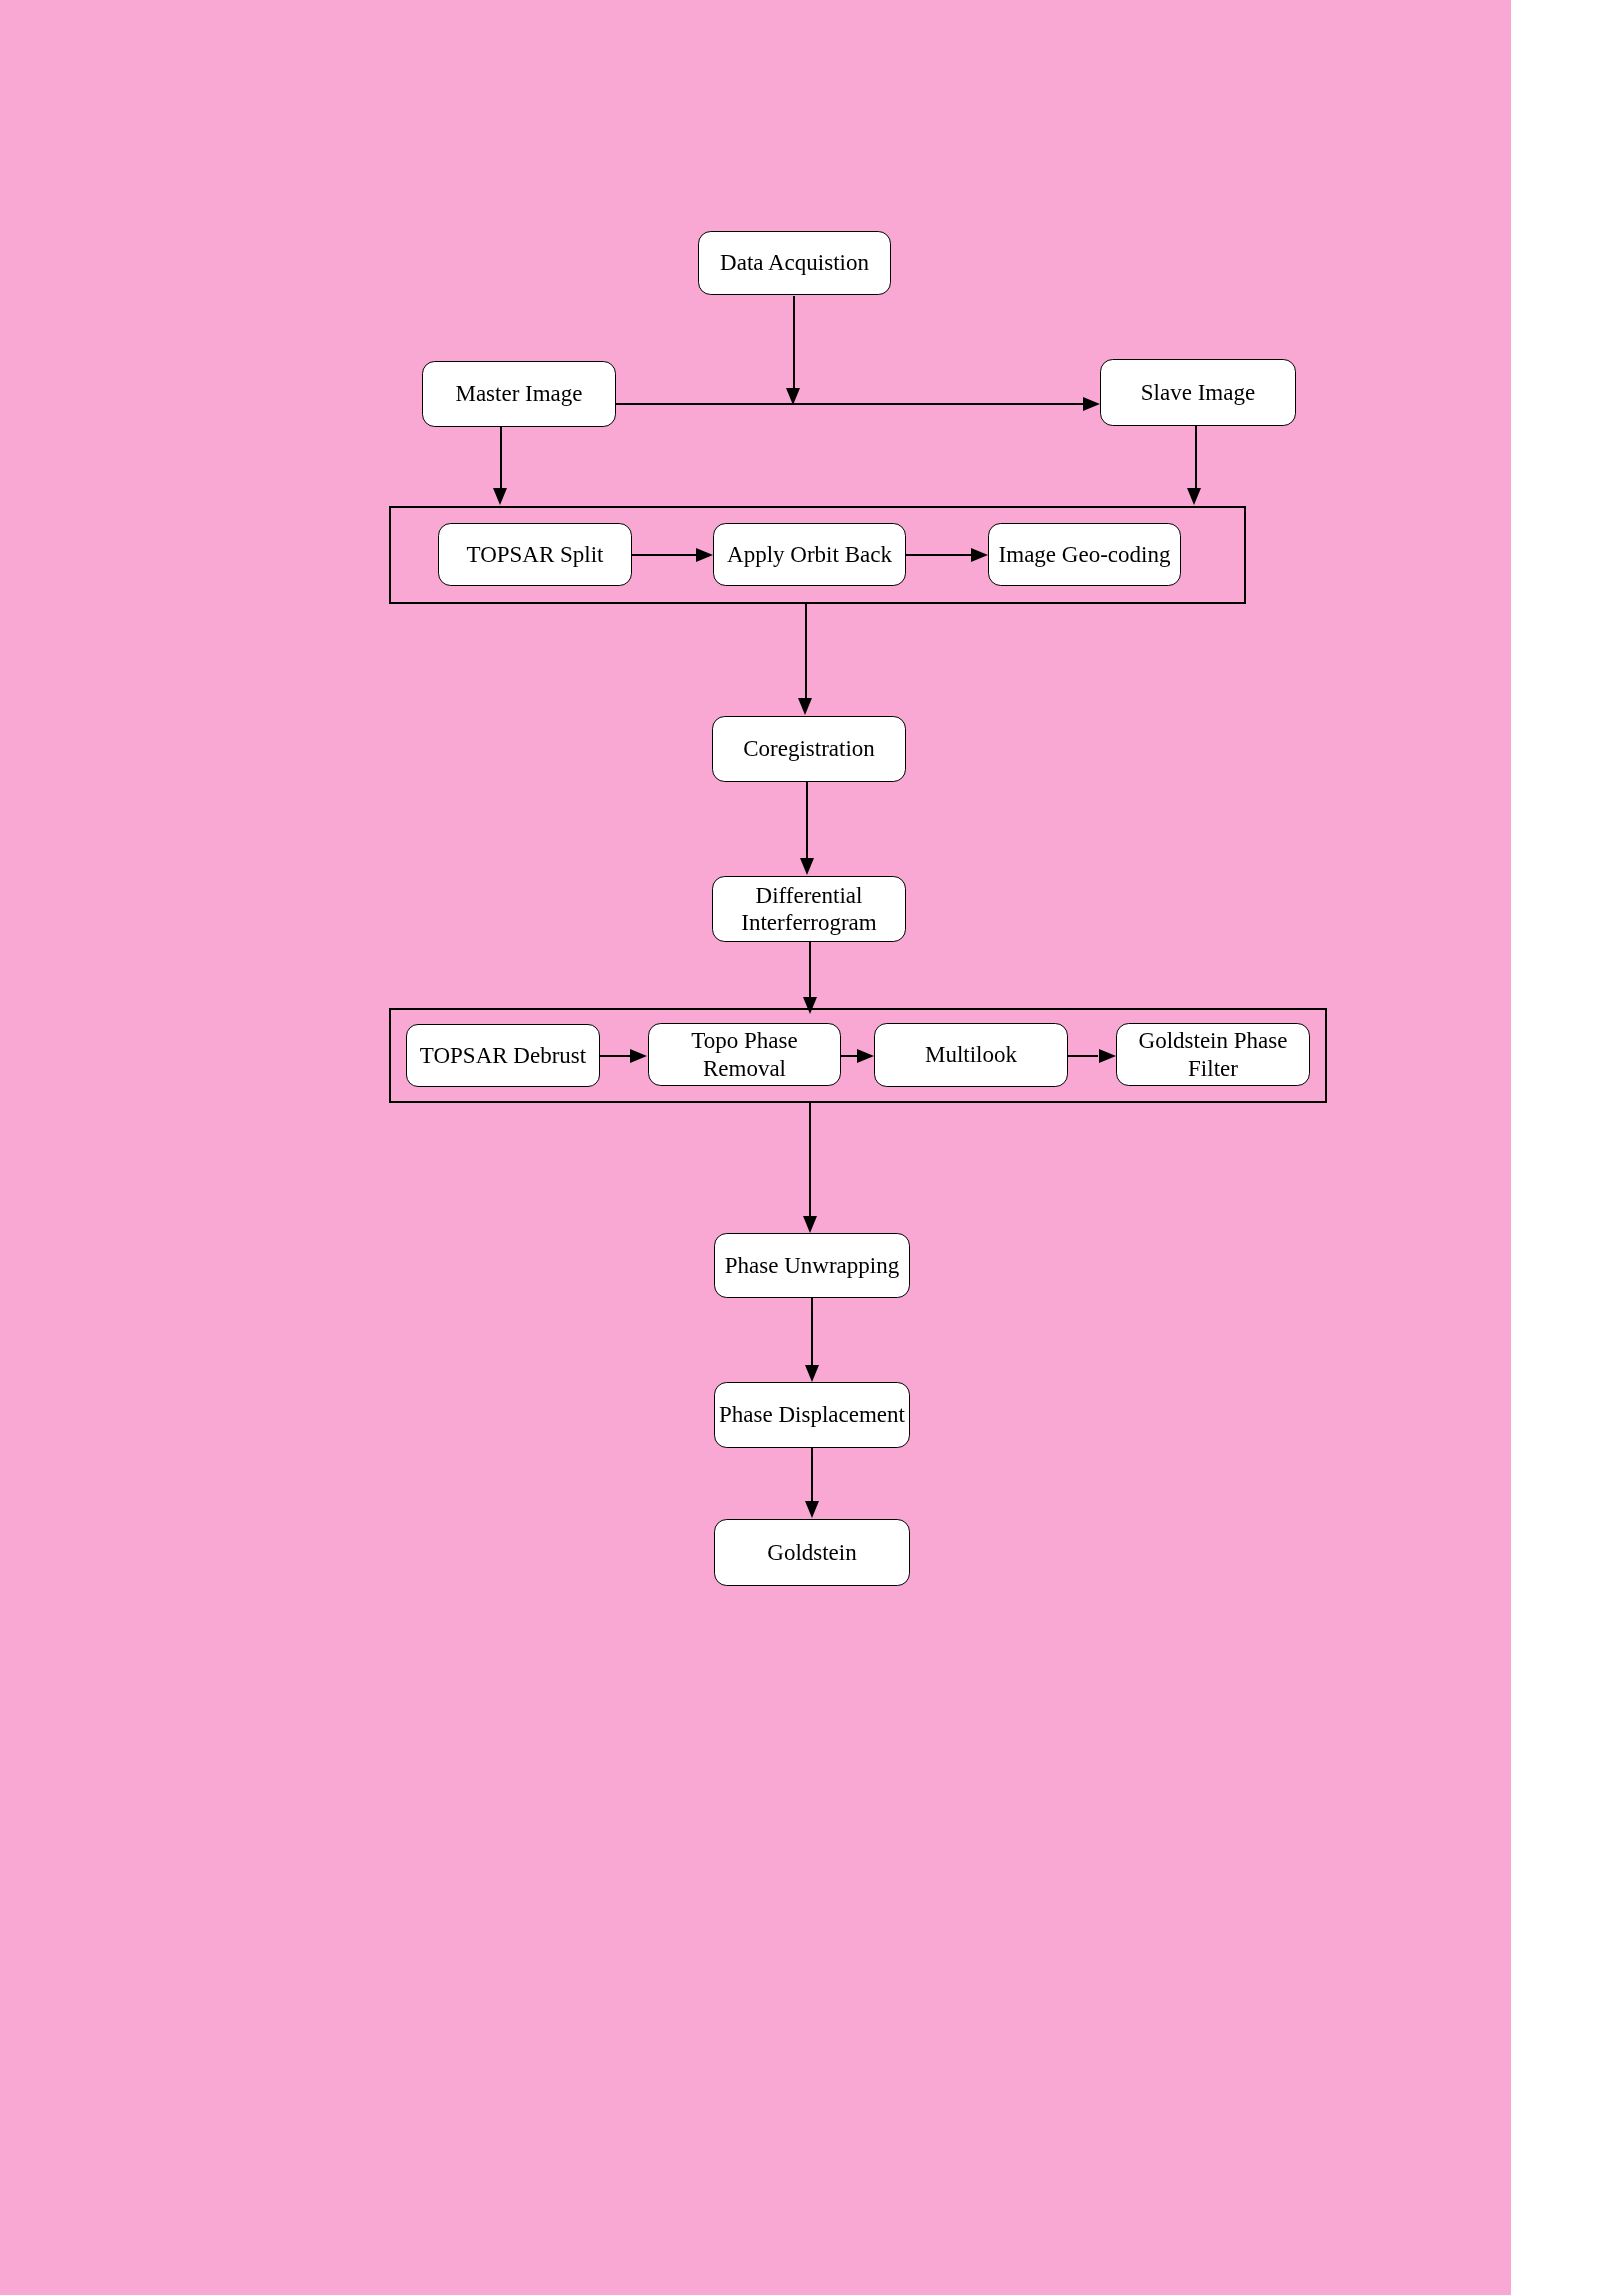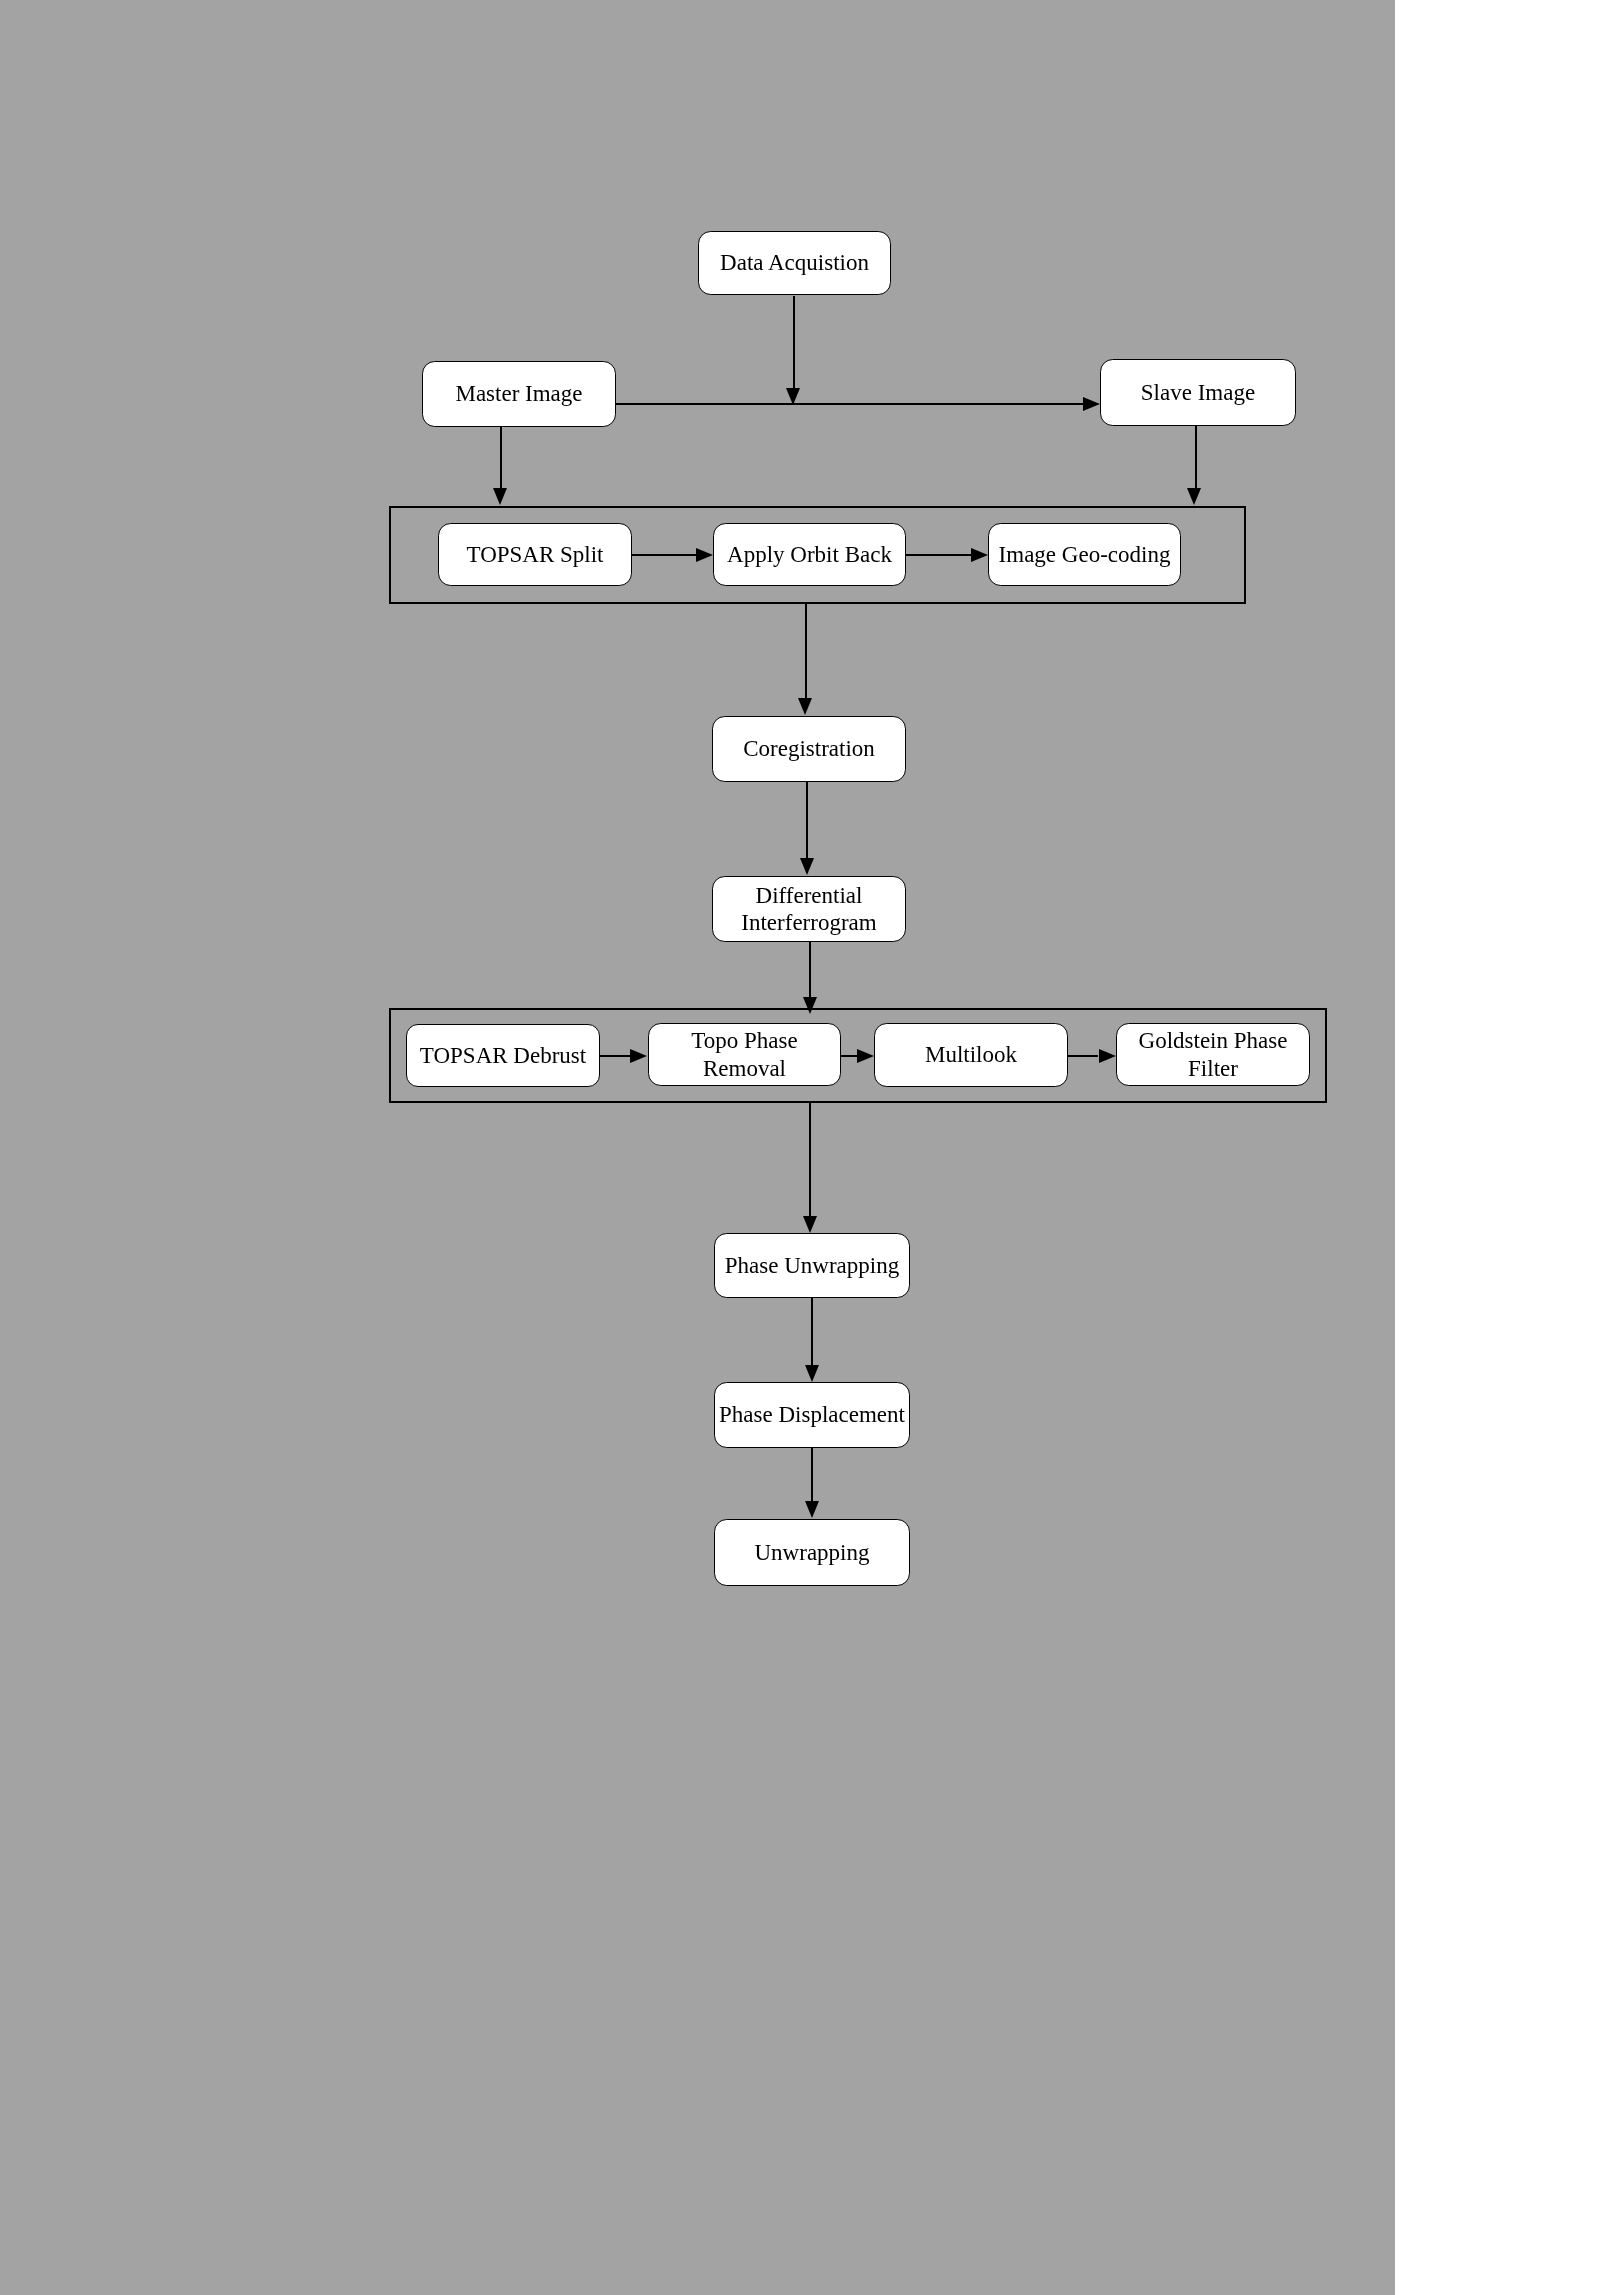--- a/index.html
+++ b/index.html
@@ -1,20 +1,20 @@
 <!DOCTYPE html>
 <html style="font-size:12.7px"><head>
 <meta charset="utf-8">
 <style>
   html, body { margin: 0; padding: 0; background: #ffffff; }
   .page {
     position: relative;
-    width: 1395px;
+    width: 1511px;
     height: 2295px;
-    background: #a3a3a3;
+    background: #f9a8d4;
     font-family: "Liberation Serif", serif;
     color: #000000;
     overflow: hidden;
   }
   
   .node {
     position: absolute;
     box-sizing: border-box;
     border: 1.6px solid #000000;
     border-radius: 12.7px;
@@ -84,21 +84,21 @@
   <div class="group" style="left:389px; top:1008px; width:938px; height:95px;"></div>
   <div class="node" style="left:406px;  top:1024px; width:194px; height:63px;border-radius:12px;">TOPSAR Debrust</div>
   <div class="node" style="left:648px;  top:1023px; width:193px; height:63px;">Topo Phase
 Removal</div>
   <div class="node" style="left:874px; top:1023px; width:194px; height:64px;">Multilook</div>
   <div class="node" style="left:1116px; top:1023px; width:194px; height:63px;">Goldstein Phase
 Filter</div>
 
   <div class="node" style="left:714px;  top:1233px; width:196px; height:65px;">Phase Unwrapping</div>
   <div class="node" style="left:714px;  top:1382px; width:196px; height:66px;">Phase Displacement</div>
-  <div class="node" style="left:714px;  top:1519px; width:196px; height:67px;">Unwrapping</div>
+  <div class="node" style="left:714px;  top:1519px; width:196px; height:67px;">Goldstein</div>
 
   <div class="vl" style="left:793px; top:296px; height:94px;"></div>
   <div class="ad" style="left:786px;  top:388px;"></div>
 
   <div class="hl" style="left:616px;  top:403px; width:467px;"></div>
   <div class="ar" style="left:1083px; top:397px;"></div>
 
   <div class="vl" style="left:500px;  top:426px; height:63px;"></div>
   <div class="ad" style="left:493px;  top:488px;"></div>
   <div class="vl" style="left:1195px; top:426px; height:64px;"></div>

